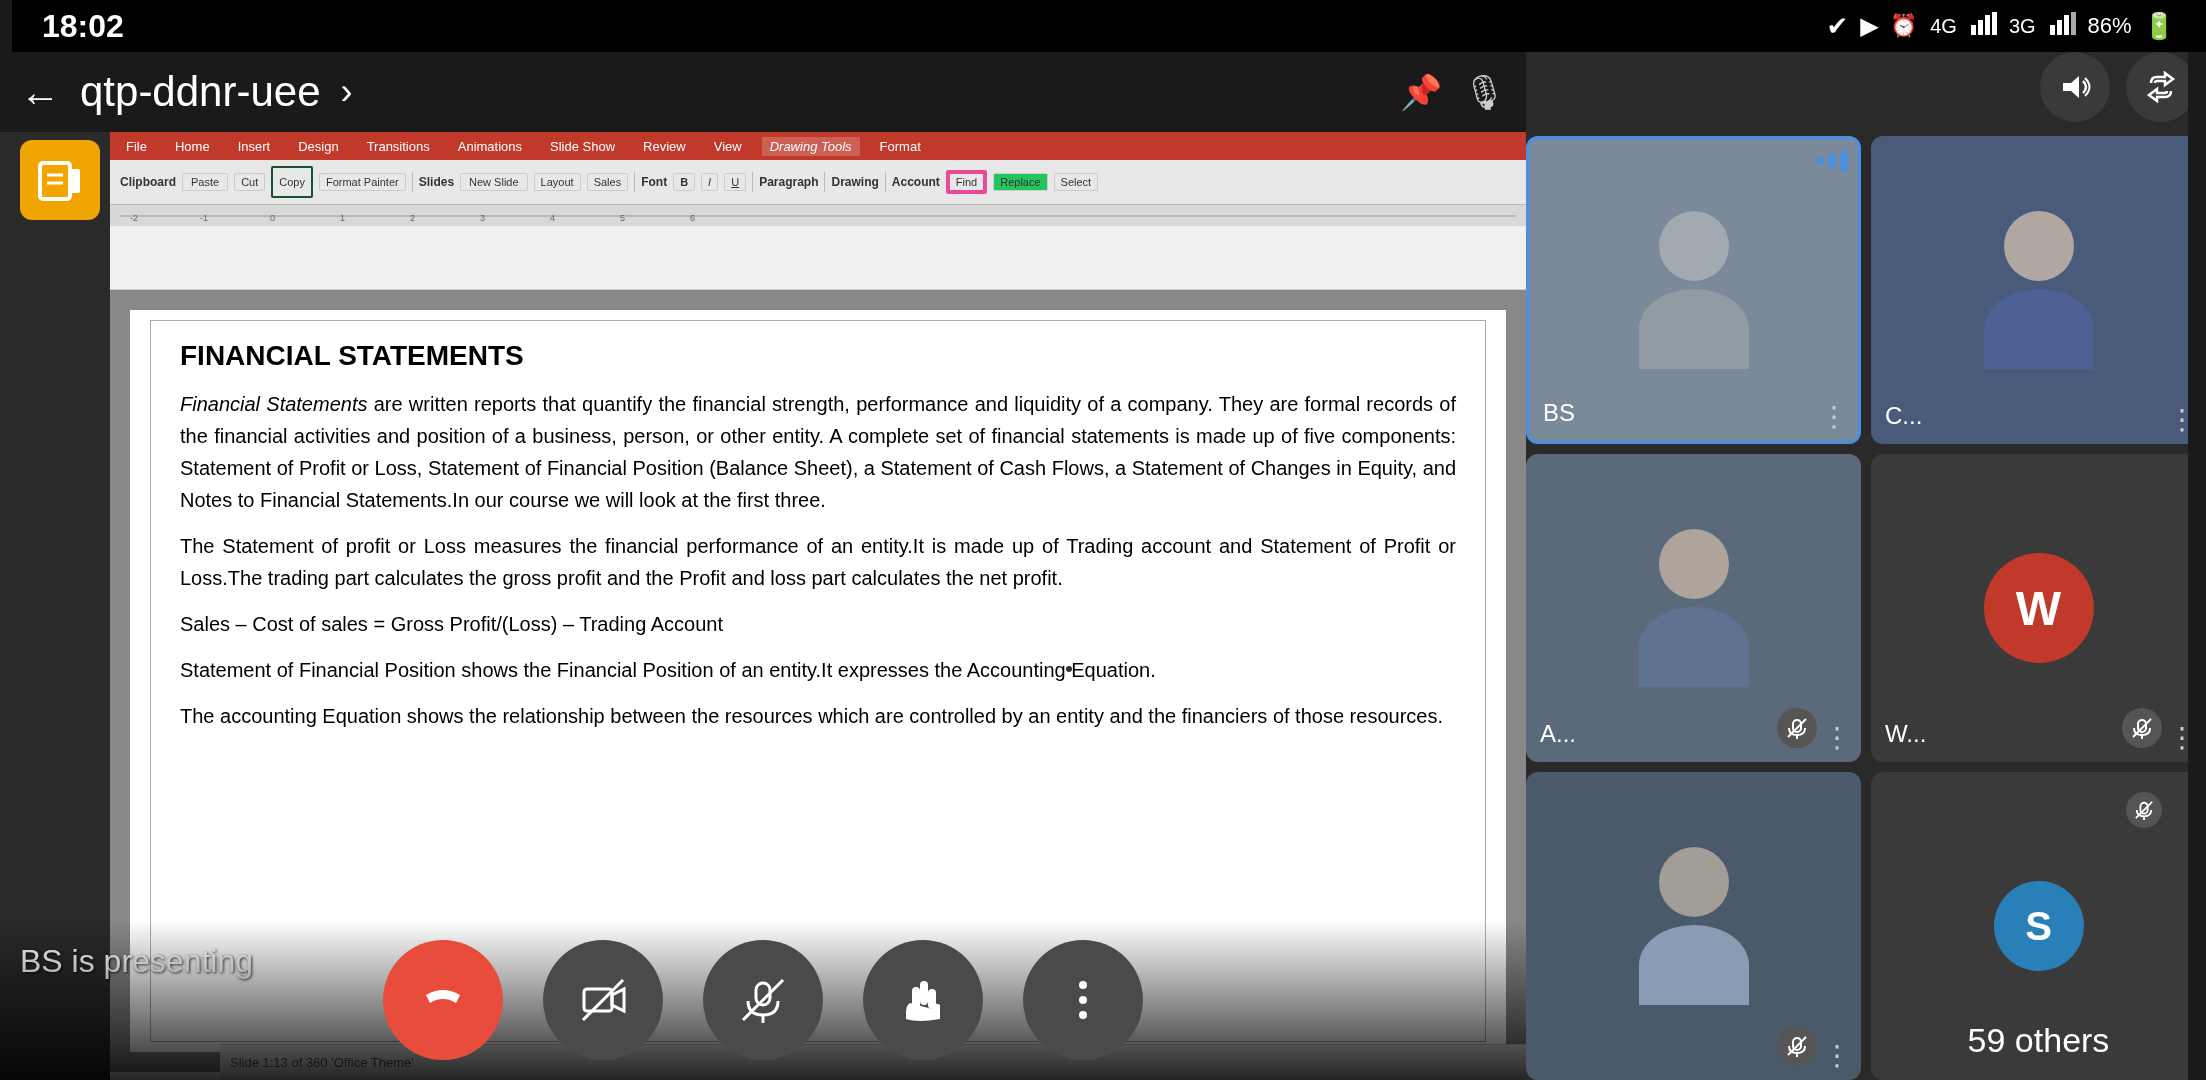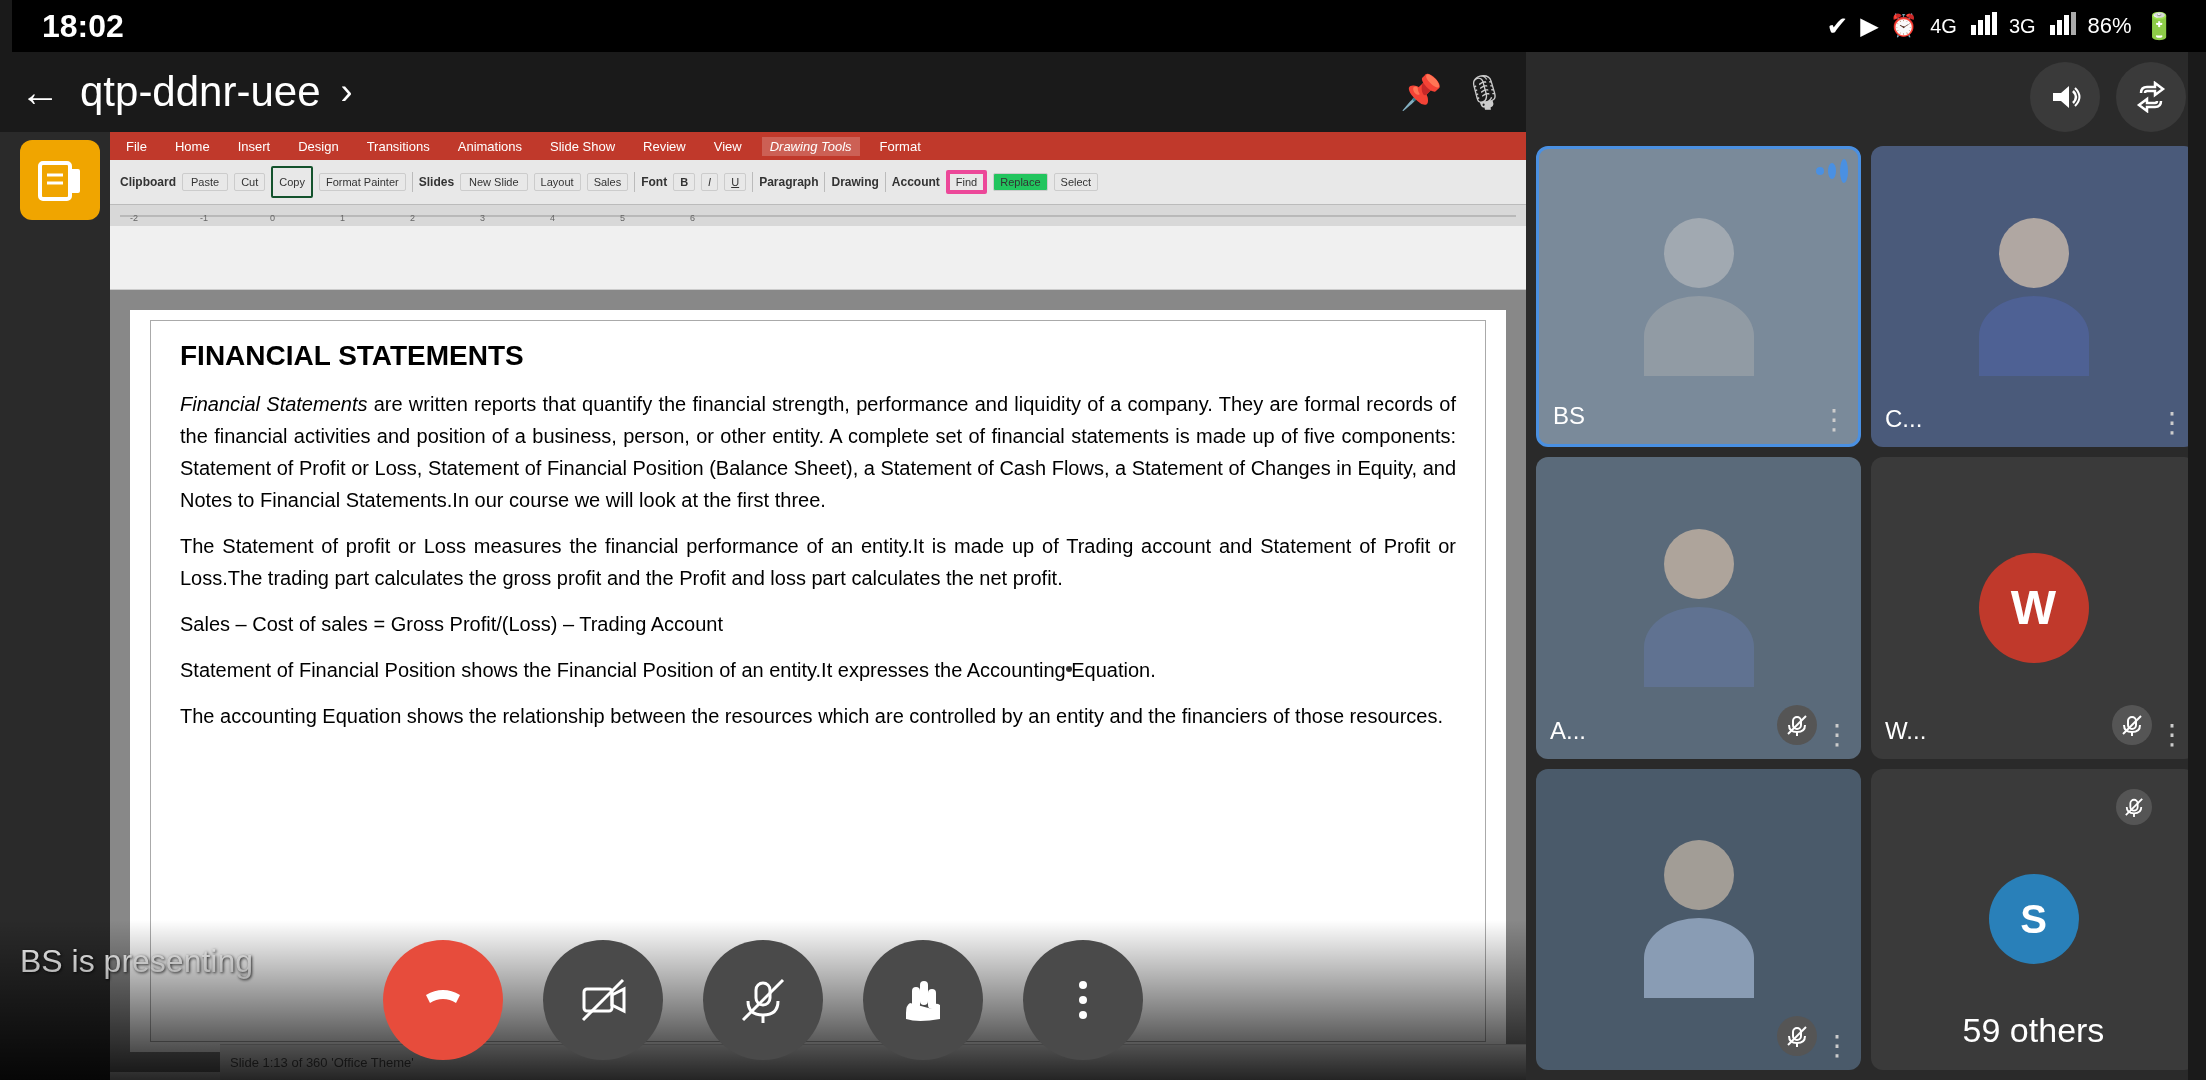--- a/index.html
+++ b/index.html
@@ -212,21 +212,20 @@
       font-size: 13px;
       color: #555;
     }
 
     
     .right-panel {
       width: 680px;
       background: #2a2a2a;
       display: flex;
       flex-direction: column;
-      padding: 10px;
       gap: 10px;
       position: relative;
     }
     
     .scroll-track {
       position: absolute;
       right: 0;
       top: 0;
       bottom: 0;
       width: 18px;

